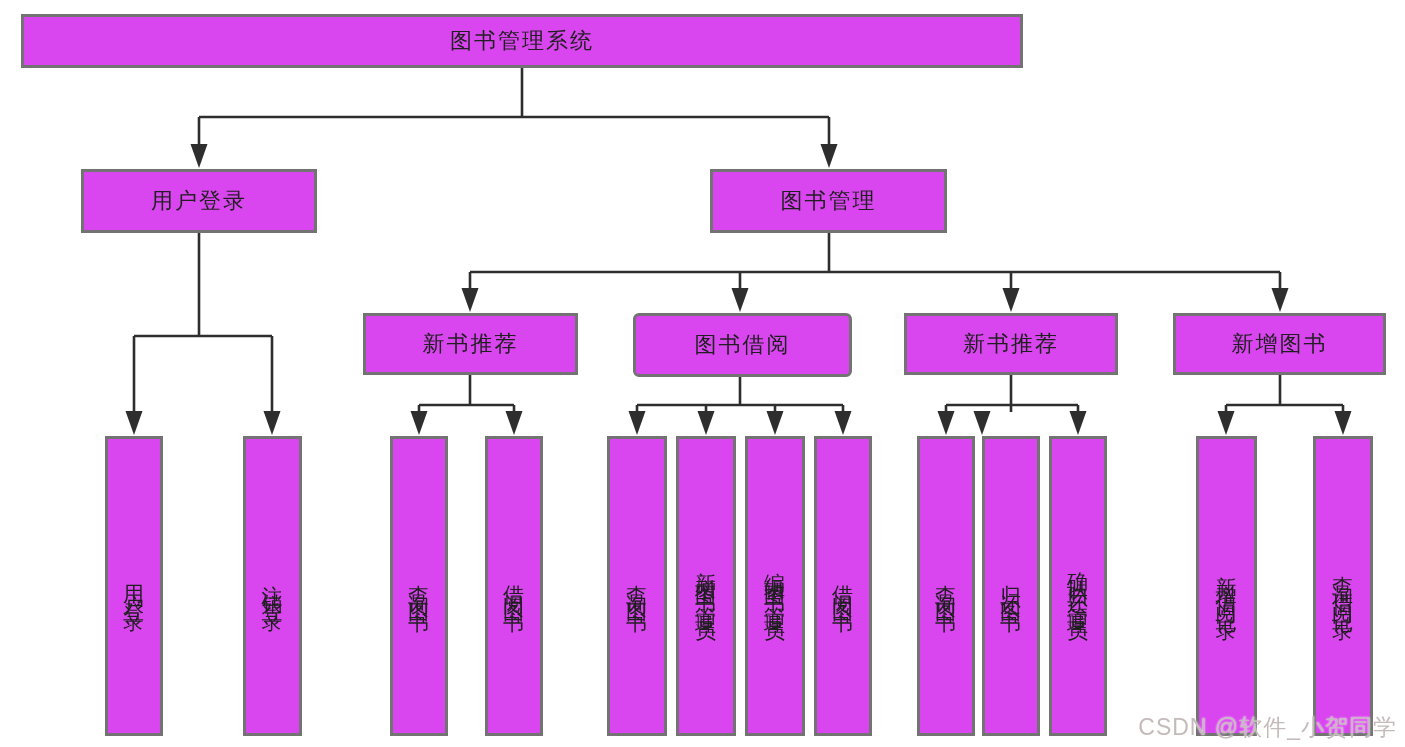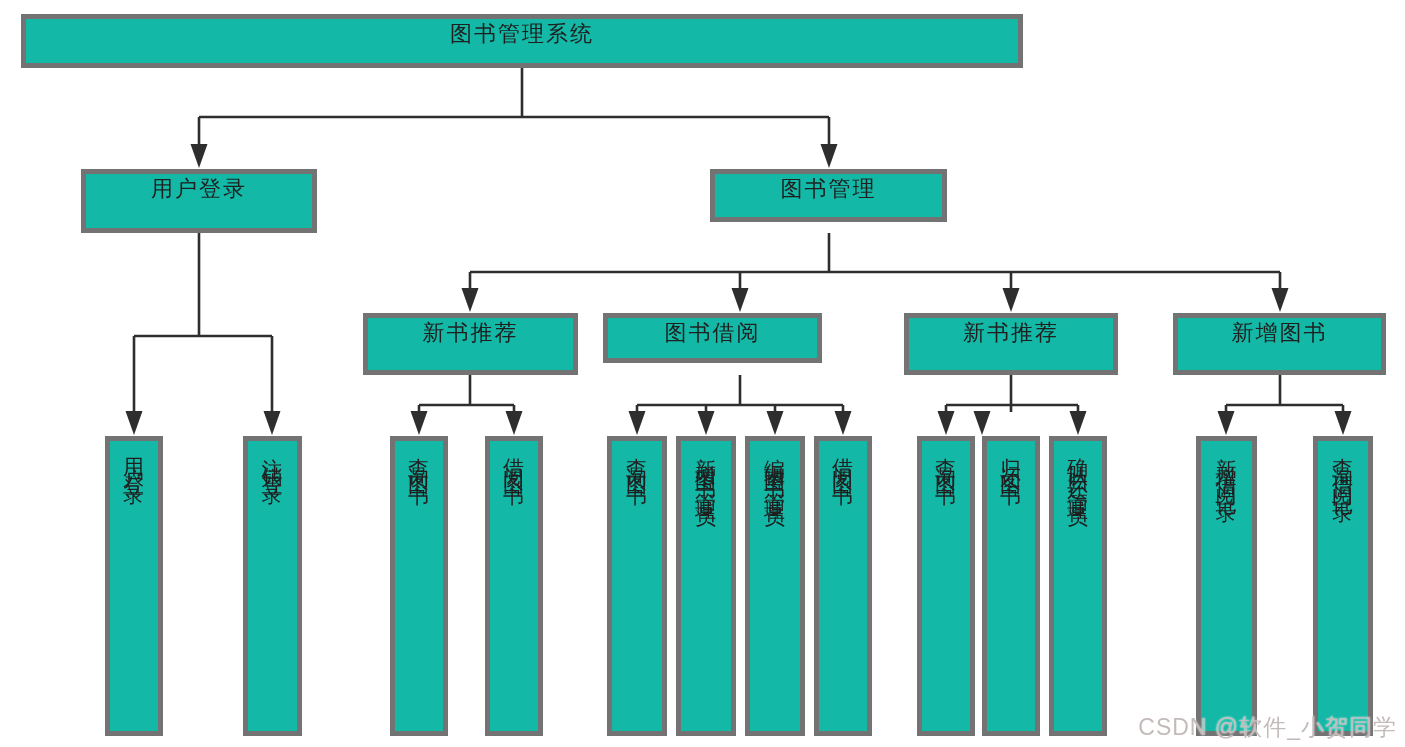--- a/index.html
+++ b/index.html
@@ -5,37 +5,37 @@
   html,body { margin:0; padding:0; background:#ffffff; }
   #stage {
     position:relative; width:1405px; height:747px; overflow:hidden;
     background:#ffffff;
     font-family:"Liberation Sans", sans-serif;
     color:#1f1f1f;
   }
   #wires { position:absolute; left:0; top:0; width:1405px; height:747px; }
   .box {
     position:absolute; box-sizing:border-box;
-    background:#14b8a6; border:5px solid #737373;
-    display:flex; justify-content:center;
+    background:#d946ef; border:3px solid #737373;
+    display:flex; align-items:center; justify-content:center;
     z-index:2;
   }
   .hlabel { font-size:22px; letter-spacing:2px; color:#1f1f1f; white-space:nowrap; }
   .vlabel {
     writing-mode:vertical-lr; text-orientation:mixed;
     font-size:21px; letter-spacing:9px; line-height:1;
     color:#1f1f1f; white-space:nowrap;
   }
   .vlabel.tight { letter-spacing:7px; }
   
   .p-root   { left:21px;  top:14px;  width:1002px; height:54px; }
   .p-login  { left:81px;  top:169px; width:236px;  height:64px; }
-  .p-mgmt   { left:710px; top:169px; width:237px;  height:53px; }
+  .p-mgmt   { left:710px; top:169px; width:237px;  height:64px; }
   .p-newrec { left:363px; top:313px; width:215px;  height:62px; }
-  .p-borrow { left:603px; top:313px; width:219px;  height:50px; }
+  .p-borrow { left:633px; top:313px; width:219px;  height:64px;border-radius:6px; }
   .p-currbr { left:904px; top:313px; width:214px;  height:62px; }
   .p-record { left:1173px;top:313px; width:213px;  height:62px; }
   .leaf { top:436px; height:300px; }
   .p-l1  { left:105px;  width:58px; }
   .p-l2  { left:243px;  width:59px; }
   .p-l3  { left:390px;  width:58px; }
   .p-l4  { left:485px;  width:58px; }
   .p-l5  { left:607px;  width:60px; }
   .p-l6  { left:676px;  width:60px; }
   .p-l7  { left:745px;  width:60px; }

